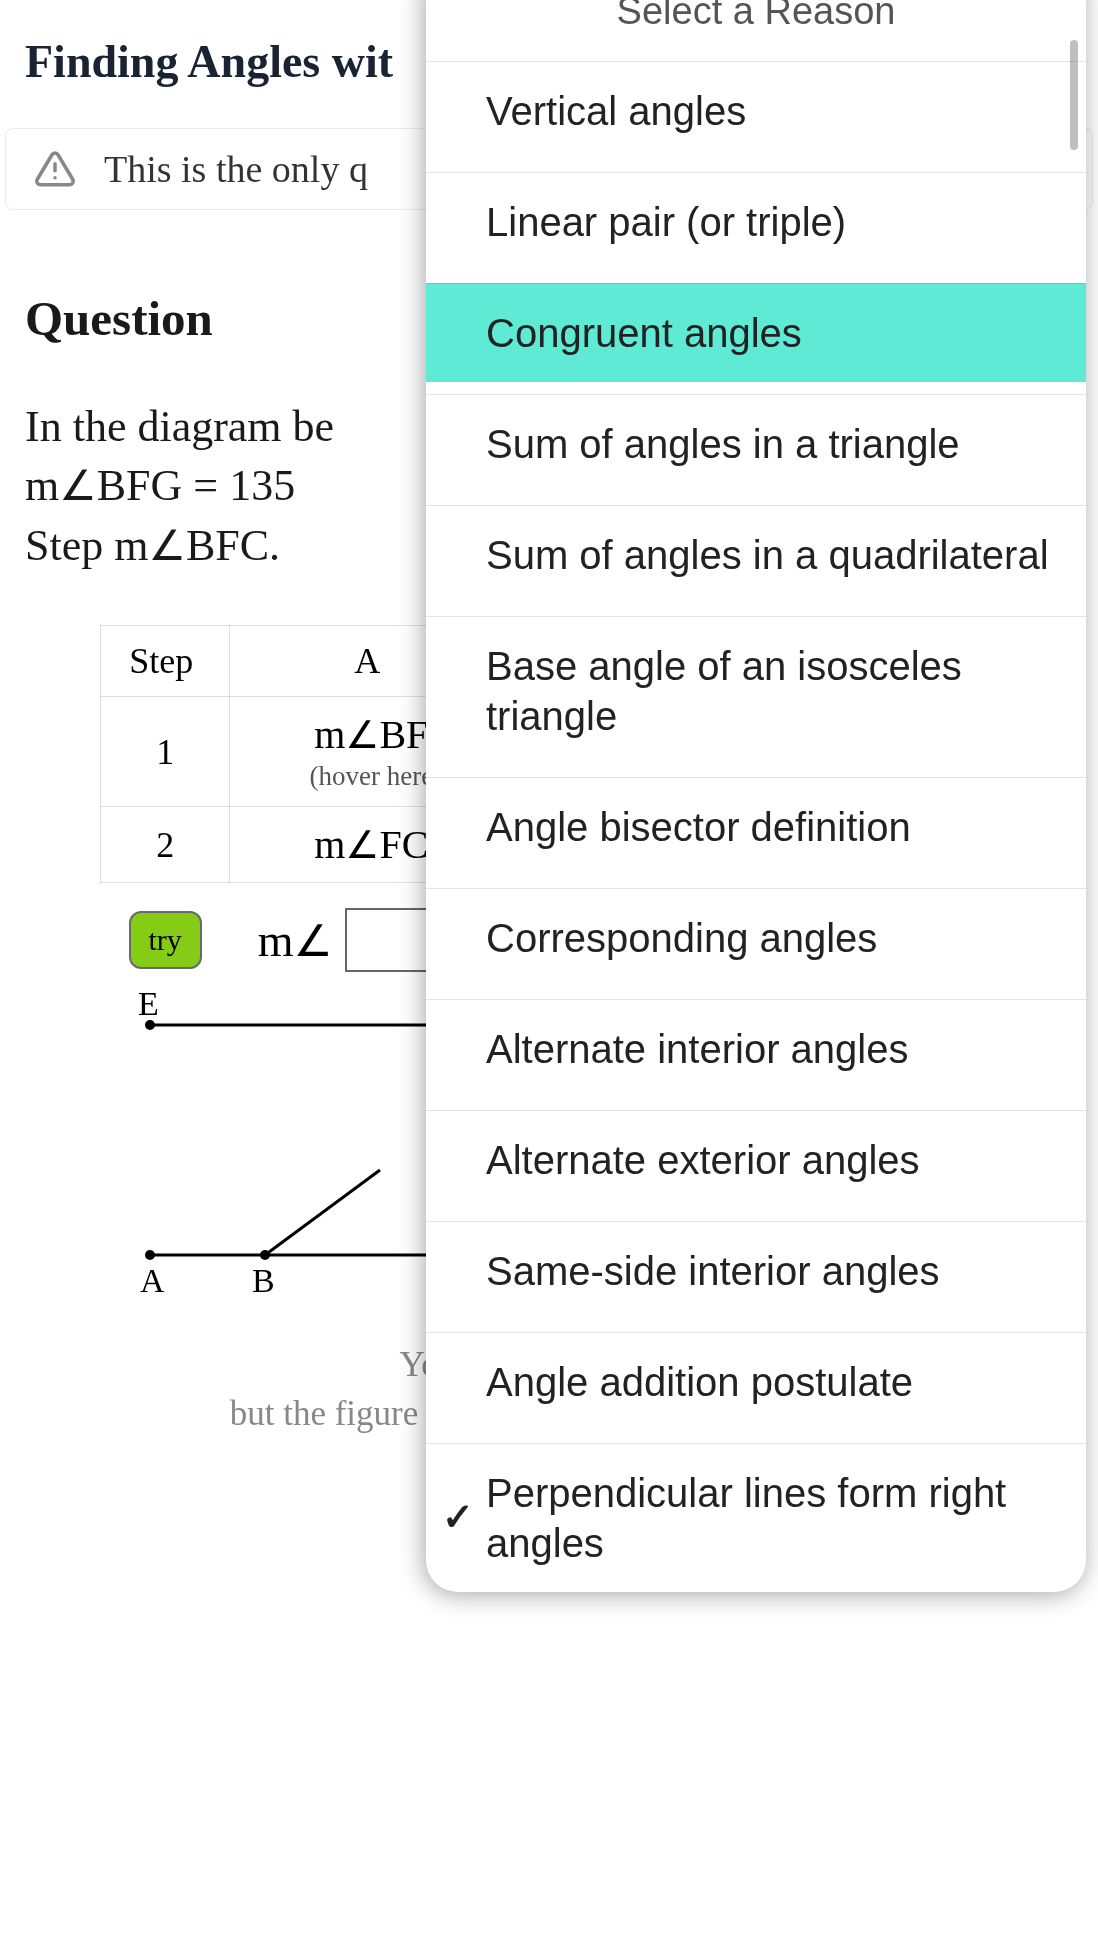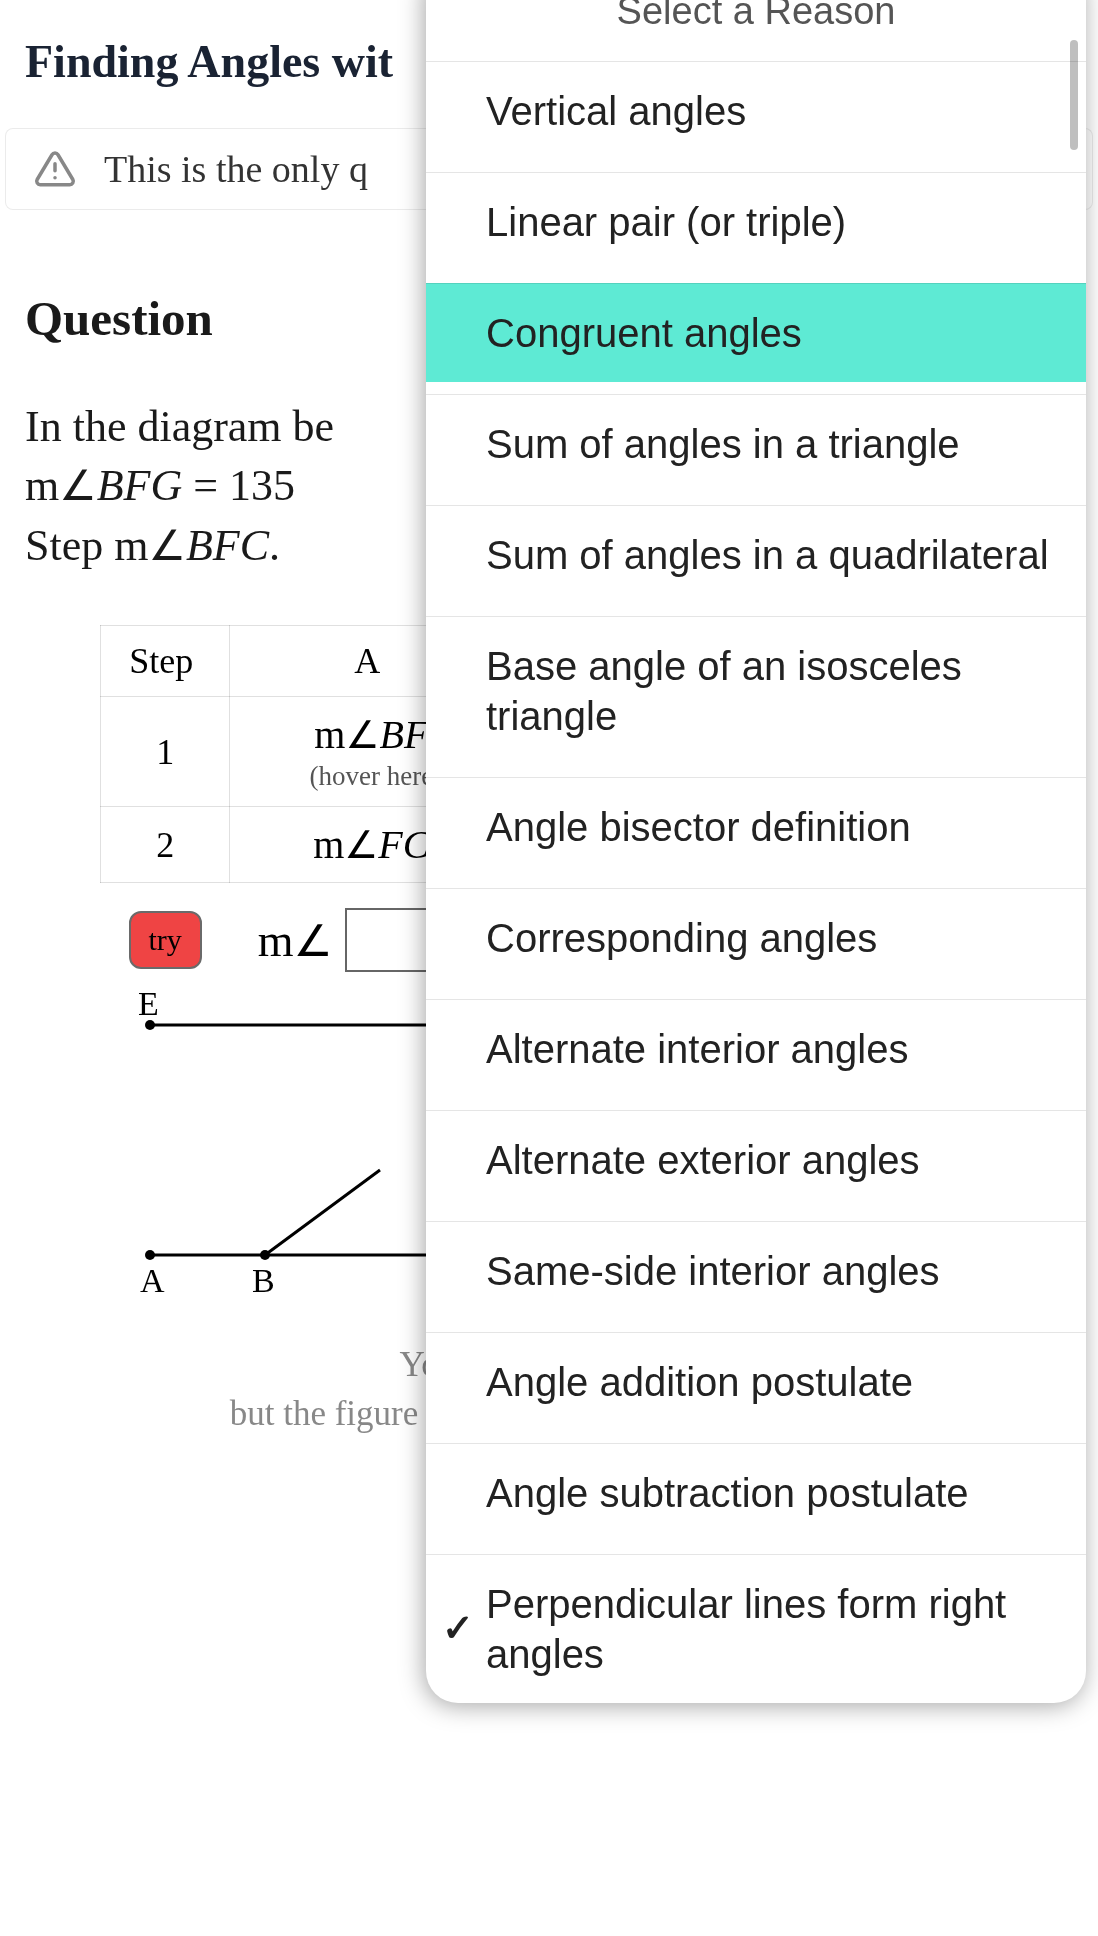--- a/index.html
+++ b/index.html
@@ -79,21 +79,20 @@
       color: #1a1a1a;
       line-height: 1.35;
     }
     
     .math {
       font-family: "Times New Roman", serif;
       font-style: normal;
     }
     
     .math-var {
-      font-style: italic;
       text-align: center;
     }
     
     .angle-sym {
       font-size: 0.95em;
     }
     
     
     .proof-table {
       margin-top: 50px;
@@ -129,21 +128,21 @@
     .try-row td {
       border: none;
       padding-top: 25px;
     }
     
     .try-button {
       border: 2px solid #6a6a6a;
       border-radius: 12px;
       padding: 10px 18px;
       font-size: 30px;
-      background: #ef4444;
+      background: #84cc16;
       font-family: Georgia, serif;
       cursor: pointer;
     }
     
     .angle-input {
       display: inline-flex;
       align-items: center;
       gap: 12px;
       font-size: 46px;
     }
@@ -342,16 +341,15 @@
       <div class="dropdown-item highlighted">Congruent angles</div>
       <div class="dropdown-item">Sum of angles in a triangle</div>
       <div class="dropdown-item">Sum of angles in a quadrilateral</div>
       <div class="dropdown-item">Base angle of an isosceles triangle</div>
       <div class="dropdown-item">Angle bisector definition</div>
       <div class="dropdown-item">Corresponding angles</div>
       <div class="dropdown-item">Alternate interior angles</div>
       <div class="dropdown-item">Alternate exterior angles</div>
       <div class="dropdown-item">Same-side interior angles</div>
       <div class="dropdown-item">Angle addition postulate</div>
-      <div class="dropdown-item">Angle subtraction postulate</div>
       <div class="dropdown-item selected">Perpendicular lines form right angles</div>
     </div>
 </div>
 
 </body></html>

